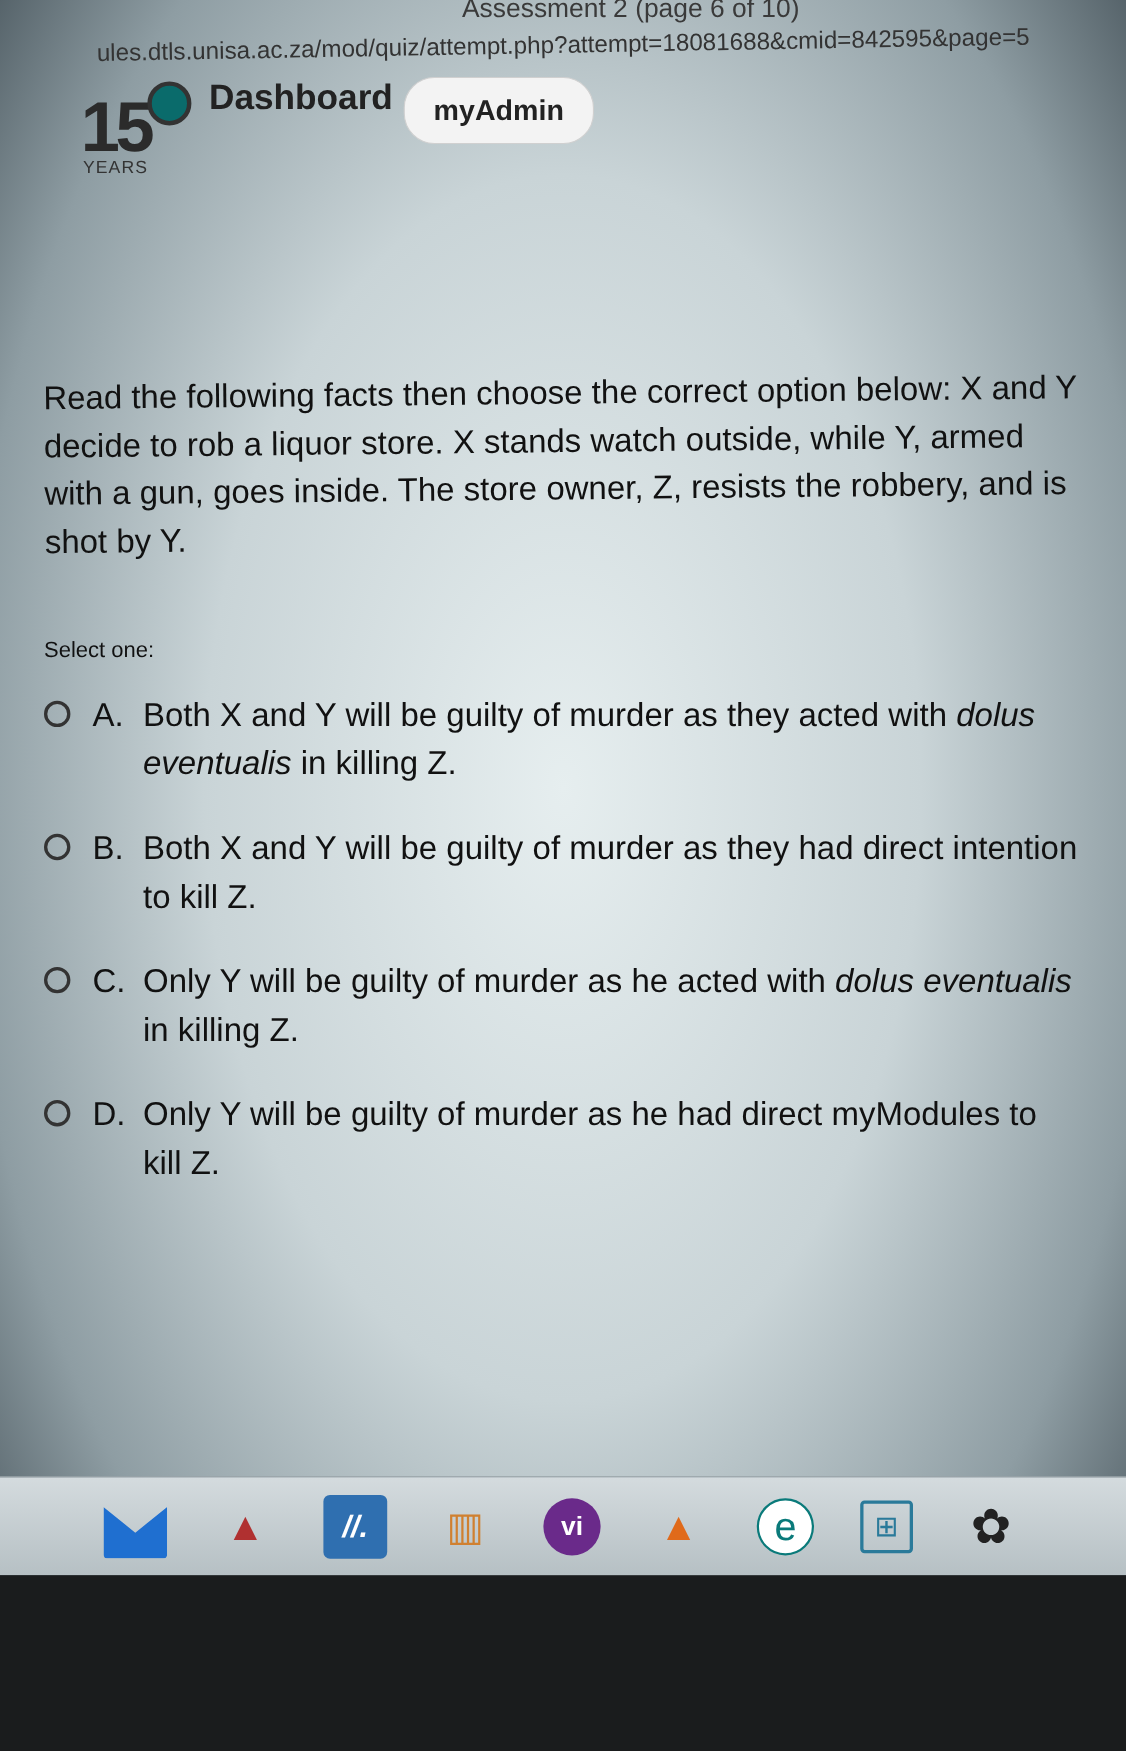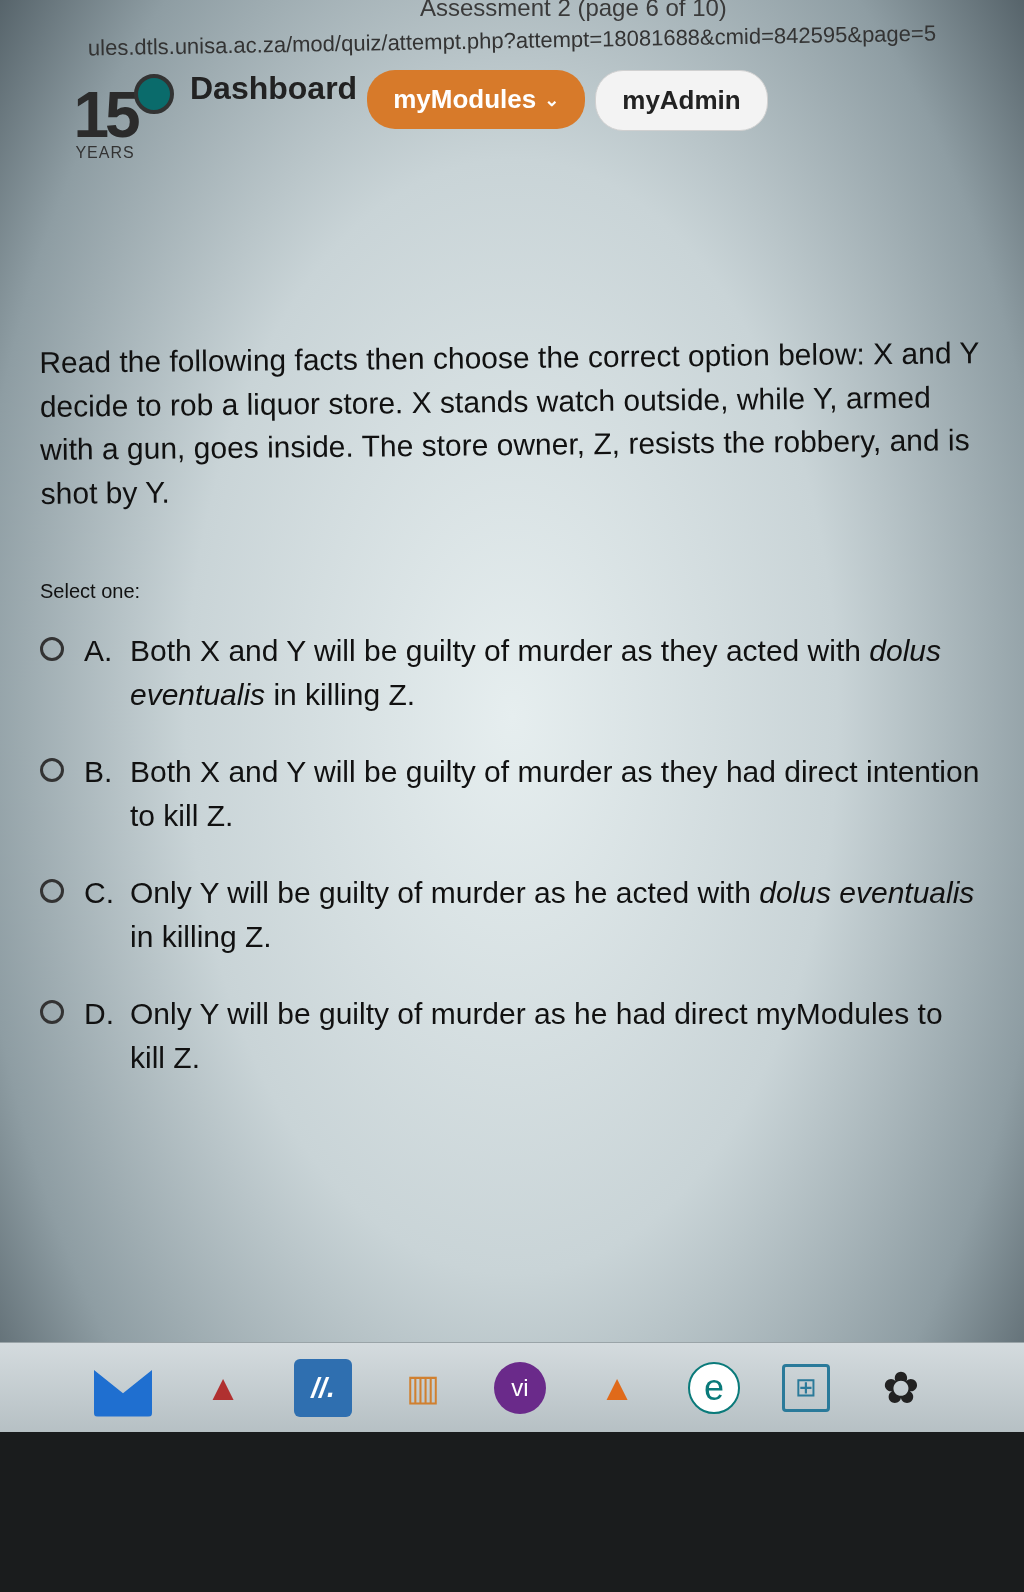--- a/index.html
+++ b/index.html
@@ -116,21 +116,21 @@
   .tb-icon {
     width: 58px; height: 58px;
     display: flex; align-items: center; justify-content: center;
     font-size: 36px;
     cursor: pointer;
   }
   .tb-mail  { background: #1f6fd0; color:#fff; clip-path: polygon(0 20%,50% 60%,100% 20%,100% 100%,0 100%); border-radius:4px;}
   .tb-flame { color:#b03030; }
   .tb-diag  { background:#2f6fb0; color:#fff; font-weight:700; font-style:italic; font-size:28px; border-radius:6px;}
   .tb-folder{ color:#d08030;}
-  .tb-vi    { width:52px;height:52px;border-radius:50%;background:#6a2a8a;color:#fff;font-size:24px;font-weight:400;}
+  .tb-vi    { width:52px;height:52px;border-radius:50%;background:#6a2a8a;color:#fff;font-size:24px;font-weight:700;}
   .tb-vlc   { color:#e06a1a;}
   .tb-edge  { width:52px;height:52px;border-radius:50%;background:#fff;color:#0a7a7a;border:2px solid #0a7a7a;}
   .tb-calc  { width:48px;height:48px;border:3px solid #2a7a9a;color:#2a7a9a;font-size:26px; border-radius:4px;}
   .tb-gear  { color:#222; font-size:44px;}
 
   
   .bottom-dark {
     position:absolute; left:0; right:0; bottom:0; height:160px;
     background:#1a1c1d;
   }
@@ -143,24 +143,20 @@
   <div class="url-line">ules.dtls.unisa.ac.za/mod/quiz/attempt.php?attempt=18081688&amp;cmid=842595&amp;page=5</div>
 </div>
 
 <div class="header">
   <div class="logo">
     <span class="logo-big">15</span>
     <span class="logo-badge"></span>
     <span class="logo-sub">YEARS</span>
   </div>
   <span class="nav-link">Dashboard</span>
-  <span class="pill pill-orange">
-    <span>myModules</span>
-    <span class="chev">⌄</span>
-  </span>
   <span class="pill pill-white">
     <span>myAdmin</span>
   </span>
 </div>
 
 <div class="content">
   <p class="question-text">Read the following facts then choose the correct option below: X and Y decide to rob a liquor store. X stands watch outside, while Y, armed with a gun, goes inside. The store owner, Z, resists the robbery, and is shot by Y.</p>
 
   <p class="select-label">Select one:</p>
 

